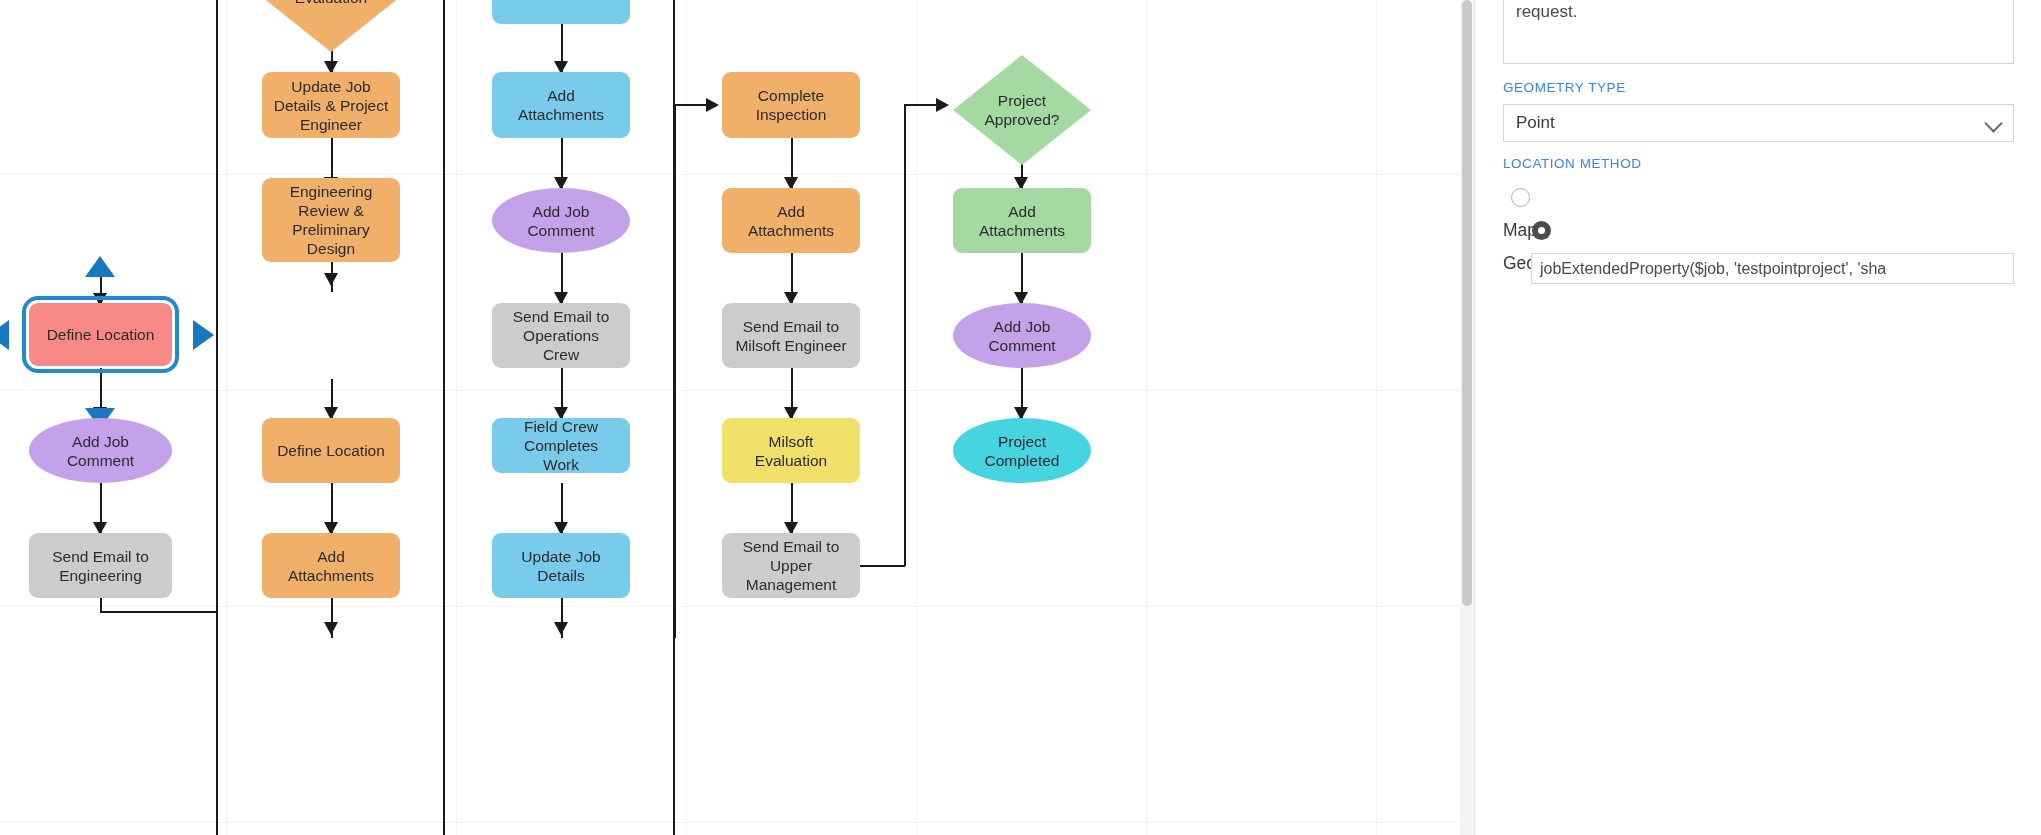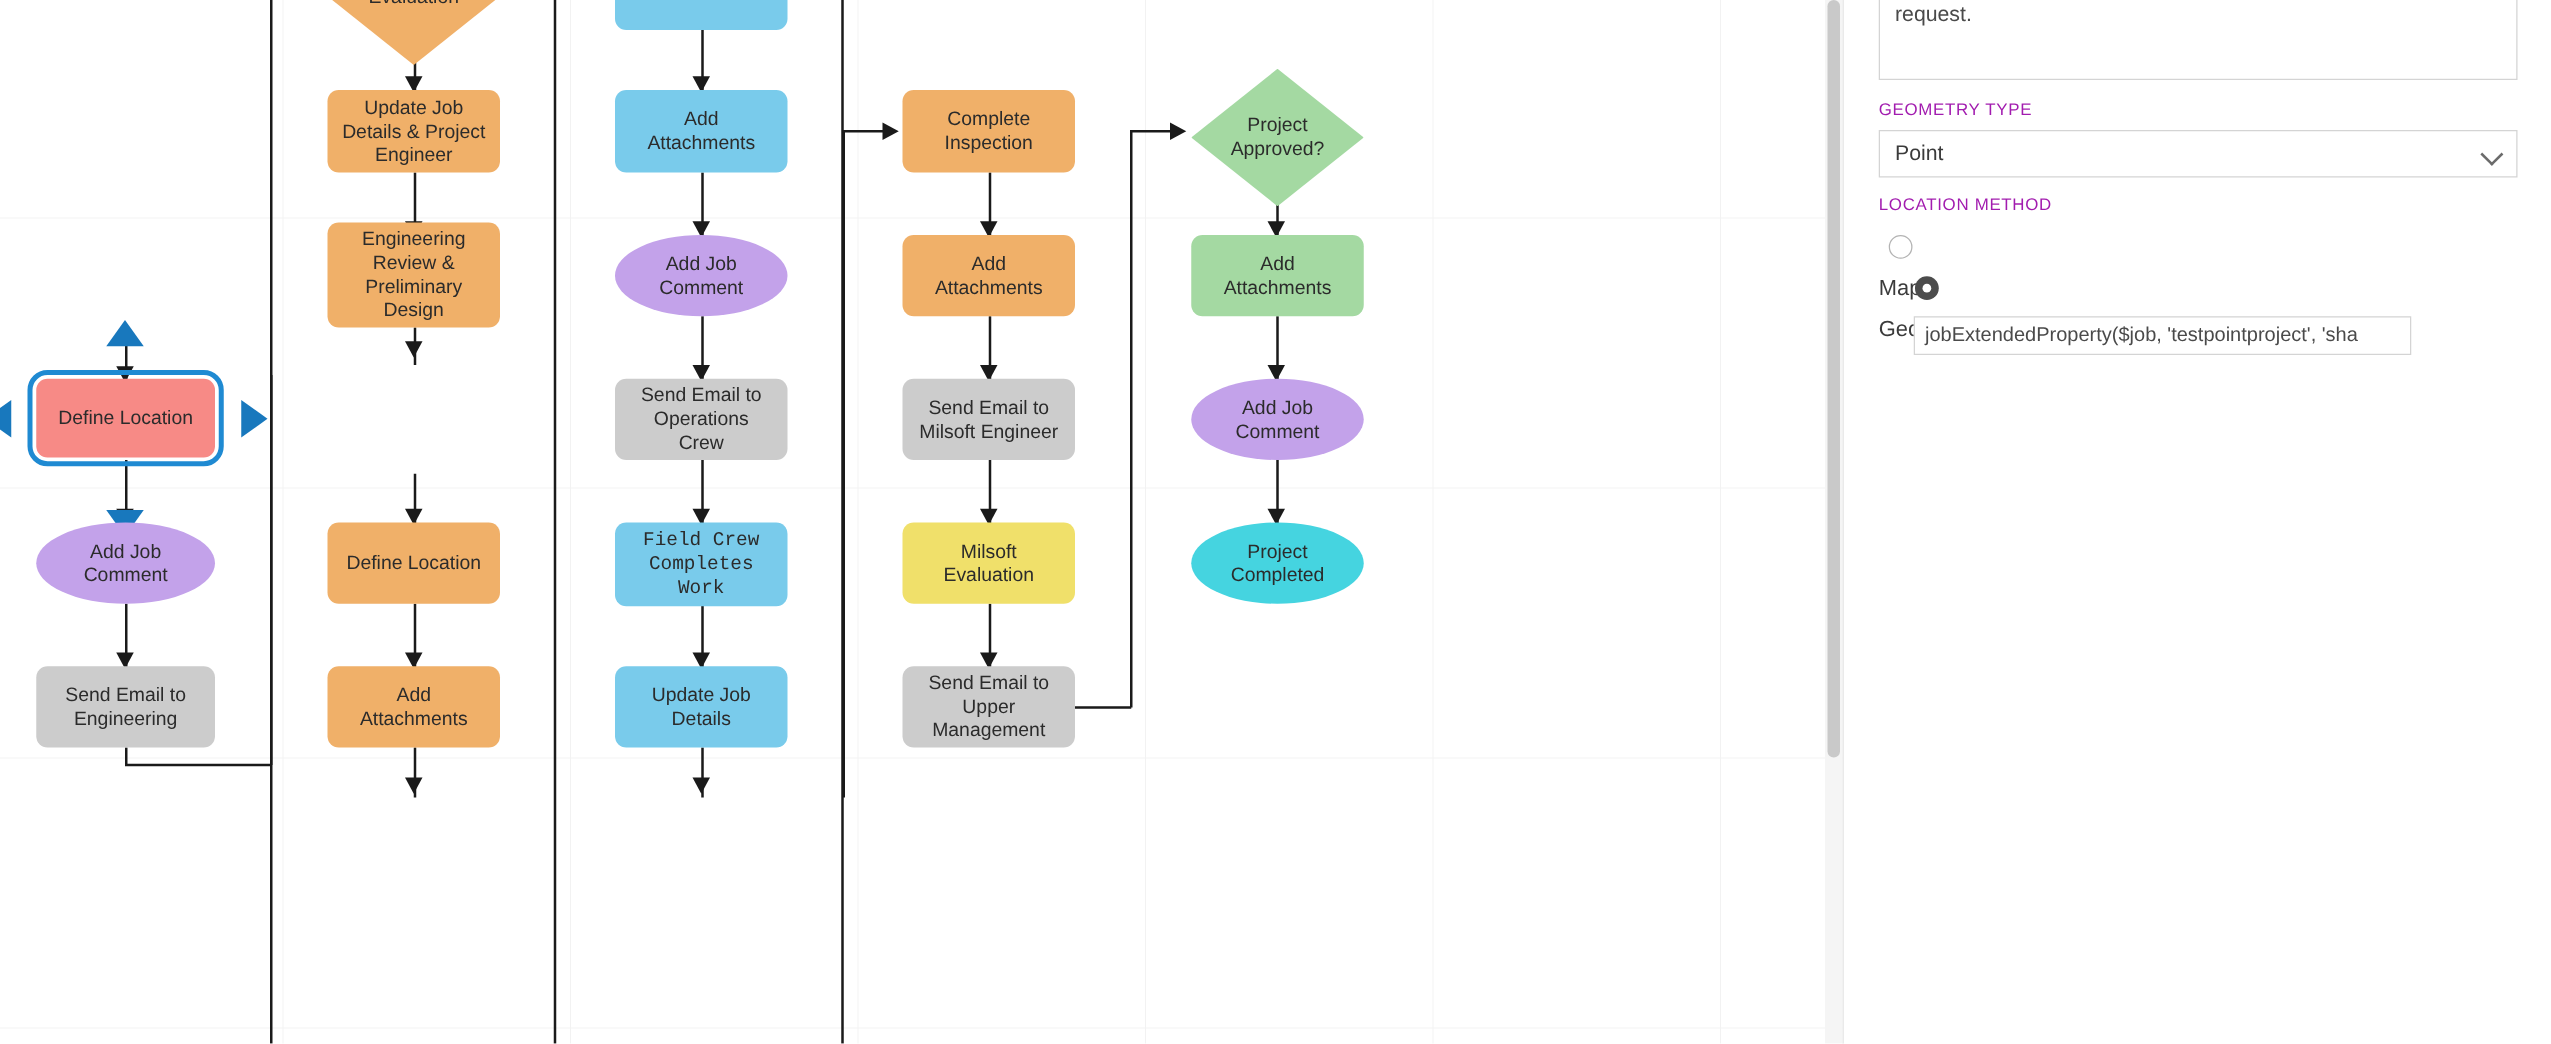--- a/index.html
+++ b/index.html
@@ -202,21 +202,21 @@
     overflow: hidden;
     resize: none;
     font-family: "Liberation Sans", sans-serif;
   }
 
   .field-label {
     position: absolute;
     left: 28px;
     font-size: 13.5px;
     letter-spacing: 0.55px;
-    color: #a21caf;
+    color: #3b82f6;
     text-transform: uppercase;
     font-family: "Liberation Sans", sans-serif;
   }
   #lbl-geometry-type { top: 80px; }
   #lbl-location-method { top: 156px; }
 
   .select-box {
     position: absolute;
     left: 28px; top: 104px;
     width: 511px; height: 38px;
@@ -269,21 +269,21 @@
     background: #ffffff;
   }
   .radio-label {
     font-size: 17.5px;
     color: #3b3b3b;
   }
 
   .expr-box {
     position: absolute;
     left: 56px; top: 253px;
-    width: 398px; height: 31px;
+    width: 483px; height: 31px;
     border: 1px solid #d4d4d4;
     background: #fff;
     display: flex;
     align-items: center;
     padding: 12px 8px;
     font-size: 16px;
     color: #4a4a4a;
     white-space: nowrap;
     overflow: hidden;
     font-family: "Liberation Sans", sans-serif;
@@ -431,21 +431,21 @@
     </div>
     <div class="node oval purple" style="left:492px; top:188px; width:138px; height:65px;">
       <span>Add Job
 Comment</span>
     </div>
     <div class="node rect gray" style="left:492px; top:303px; width:138px; height:65px;">
       <span>Send Email to
 Operations
 Crew</span>
     </div>
-    <div class="node rect blue" style="left:492px; top:418px; width:138px; height:67px;font-family:Liberation Mono, monospace;">
+    <div class="node rect blue" style="left:492px; top:418px; width:138px; height:55px;">
       <span>Field Crew
 Completes
 Work</span>
     </div>
     <div class="node rect blue" style="left:492px; top:533px; width:138px; height:65px;">
       <span>Update Job
 Details</span>
     </div>
 
     <div class="node rect orange" style="left:722px; top:72px; width:138px; height:66px;">

